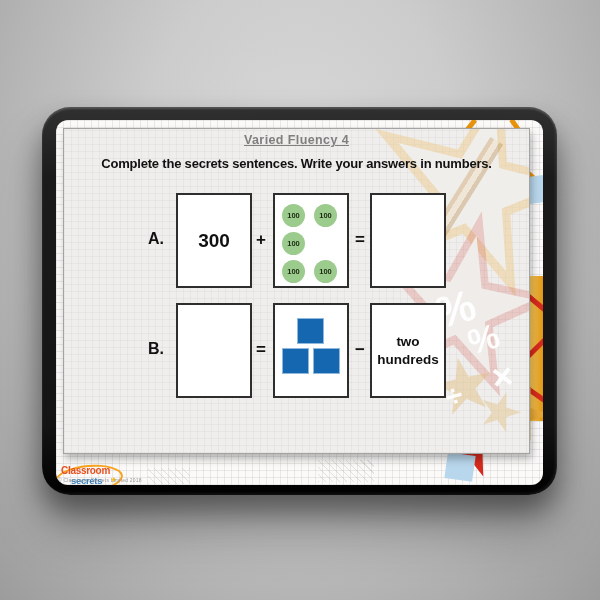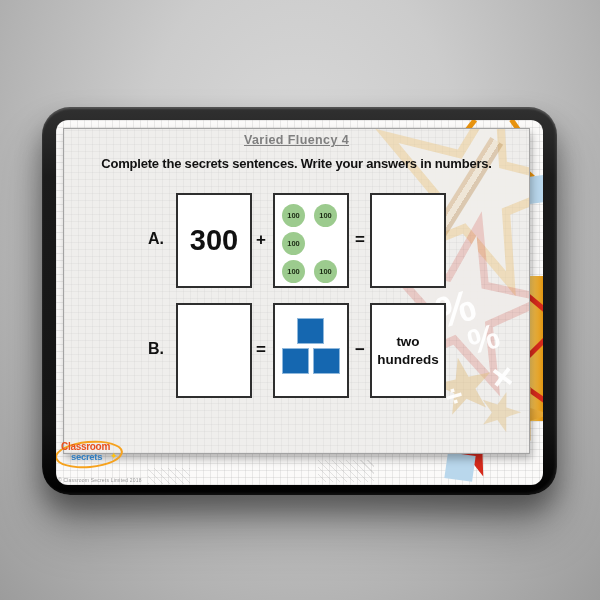--- a/index.html
+++ b/index.html
@@ -91,35 +91,35 @@
   .lab-b{left:66px;top:211px;}
   .op{position:absolute;width:26px;text-align:center;font-size:17px;font-weight:bold;color:#111;}
   .op-a1{left:184px;top:101px;}
   .op-a2{left:283px;top:101px;}
   .op-b1{left:184px;top:211px;}
   .op-b2{left:283px;top:211px;}
   .wbox{position:absolute;width:76px;height:95px;background:#fff;border:2px solid #2e2e2e;box-sizing:border-box;
     display:flex;align-items:center;justify-content:center;}
   .ra{top:64px;} .rb{top:174px;}
   .c1{left:112px;} .c2{left:209px;} .c3{left:306px;}
-  .num{font-size:29px;font-weight:bold;color:#111;}
+  .num{font-size:19px;font-weight:bold;color:#111;}
   .phrase{font-size:13.5px;font-weight:bold;color:#111;text-align:center;line-height:1.3;padding:0 4px;}
   
   .counters{position:relative;display:block;width:100%;height:100%;}
   .counter{position:absolute;width:23px;height:23px;border-radius:50%;background:var(--counter-green);
     display:flex;align-items:center;justify-content:center;font-size:7.5px;font-weight:bold;color:#1c2b14;}
   .cc1{left:7px;top:9px;}  .cc2{left:39px;top:9px;}
   .cc3{left:7px;top:37px;}
   .cc4{left:7px;top:65px;} .cc5{left:39px;top:65px;}
   
   .blocks{position:relative;display:block;width:100%;height:100%;}
   .block{position:absolute;width:27px;height:26px;background:var(--block-blue);border:1px solid #8fb8dc;box-sizing:border-box;}
   .bk1{left:22px;top:13px;} .bk2{left:7px;top:43px;} .bk3{left:38px;top:43px;}
   
-  .logo{position:absolute;left:-2px;top:320px;width:72px;height:27px;}
+  .logo{position:absolute;left:-2px;top:344px;width:72px;height:27px;}
   .logo .oval{position:absolute;left:1px;top:1px;width:64px;height:23px;border:2px solid var(--logo-orange);border-radius:50%;transform:rotate(-5deg);}
   .logo .l1{position:absolute;left:7px;top:1px;font-size:10px;font-weight:bold;color:var(--logo-red);letter-spacing:-.3px;}
   .logo .l2{position:absolute;left:17px;top:11px;font-size:9.5px;font-weight:bold;color:var(--logo-blue);letter-spacing:-.3px;}
   .logo .lstar{position:absolute;left:56px;top:11px;font-size:9px;color:var(--logo-star-yellow);}
   .copyright{position:absolute;left:2px;top:357px;font-size:5px;color:#999;letter-spacing:.2px;}
 </style>
 </head>
 <body>
 
 <div class="page">

